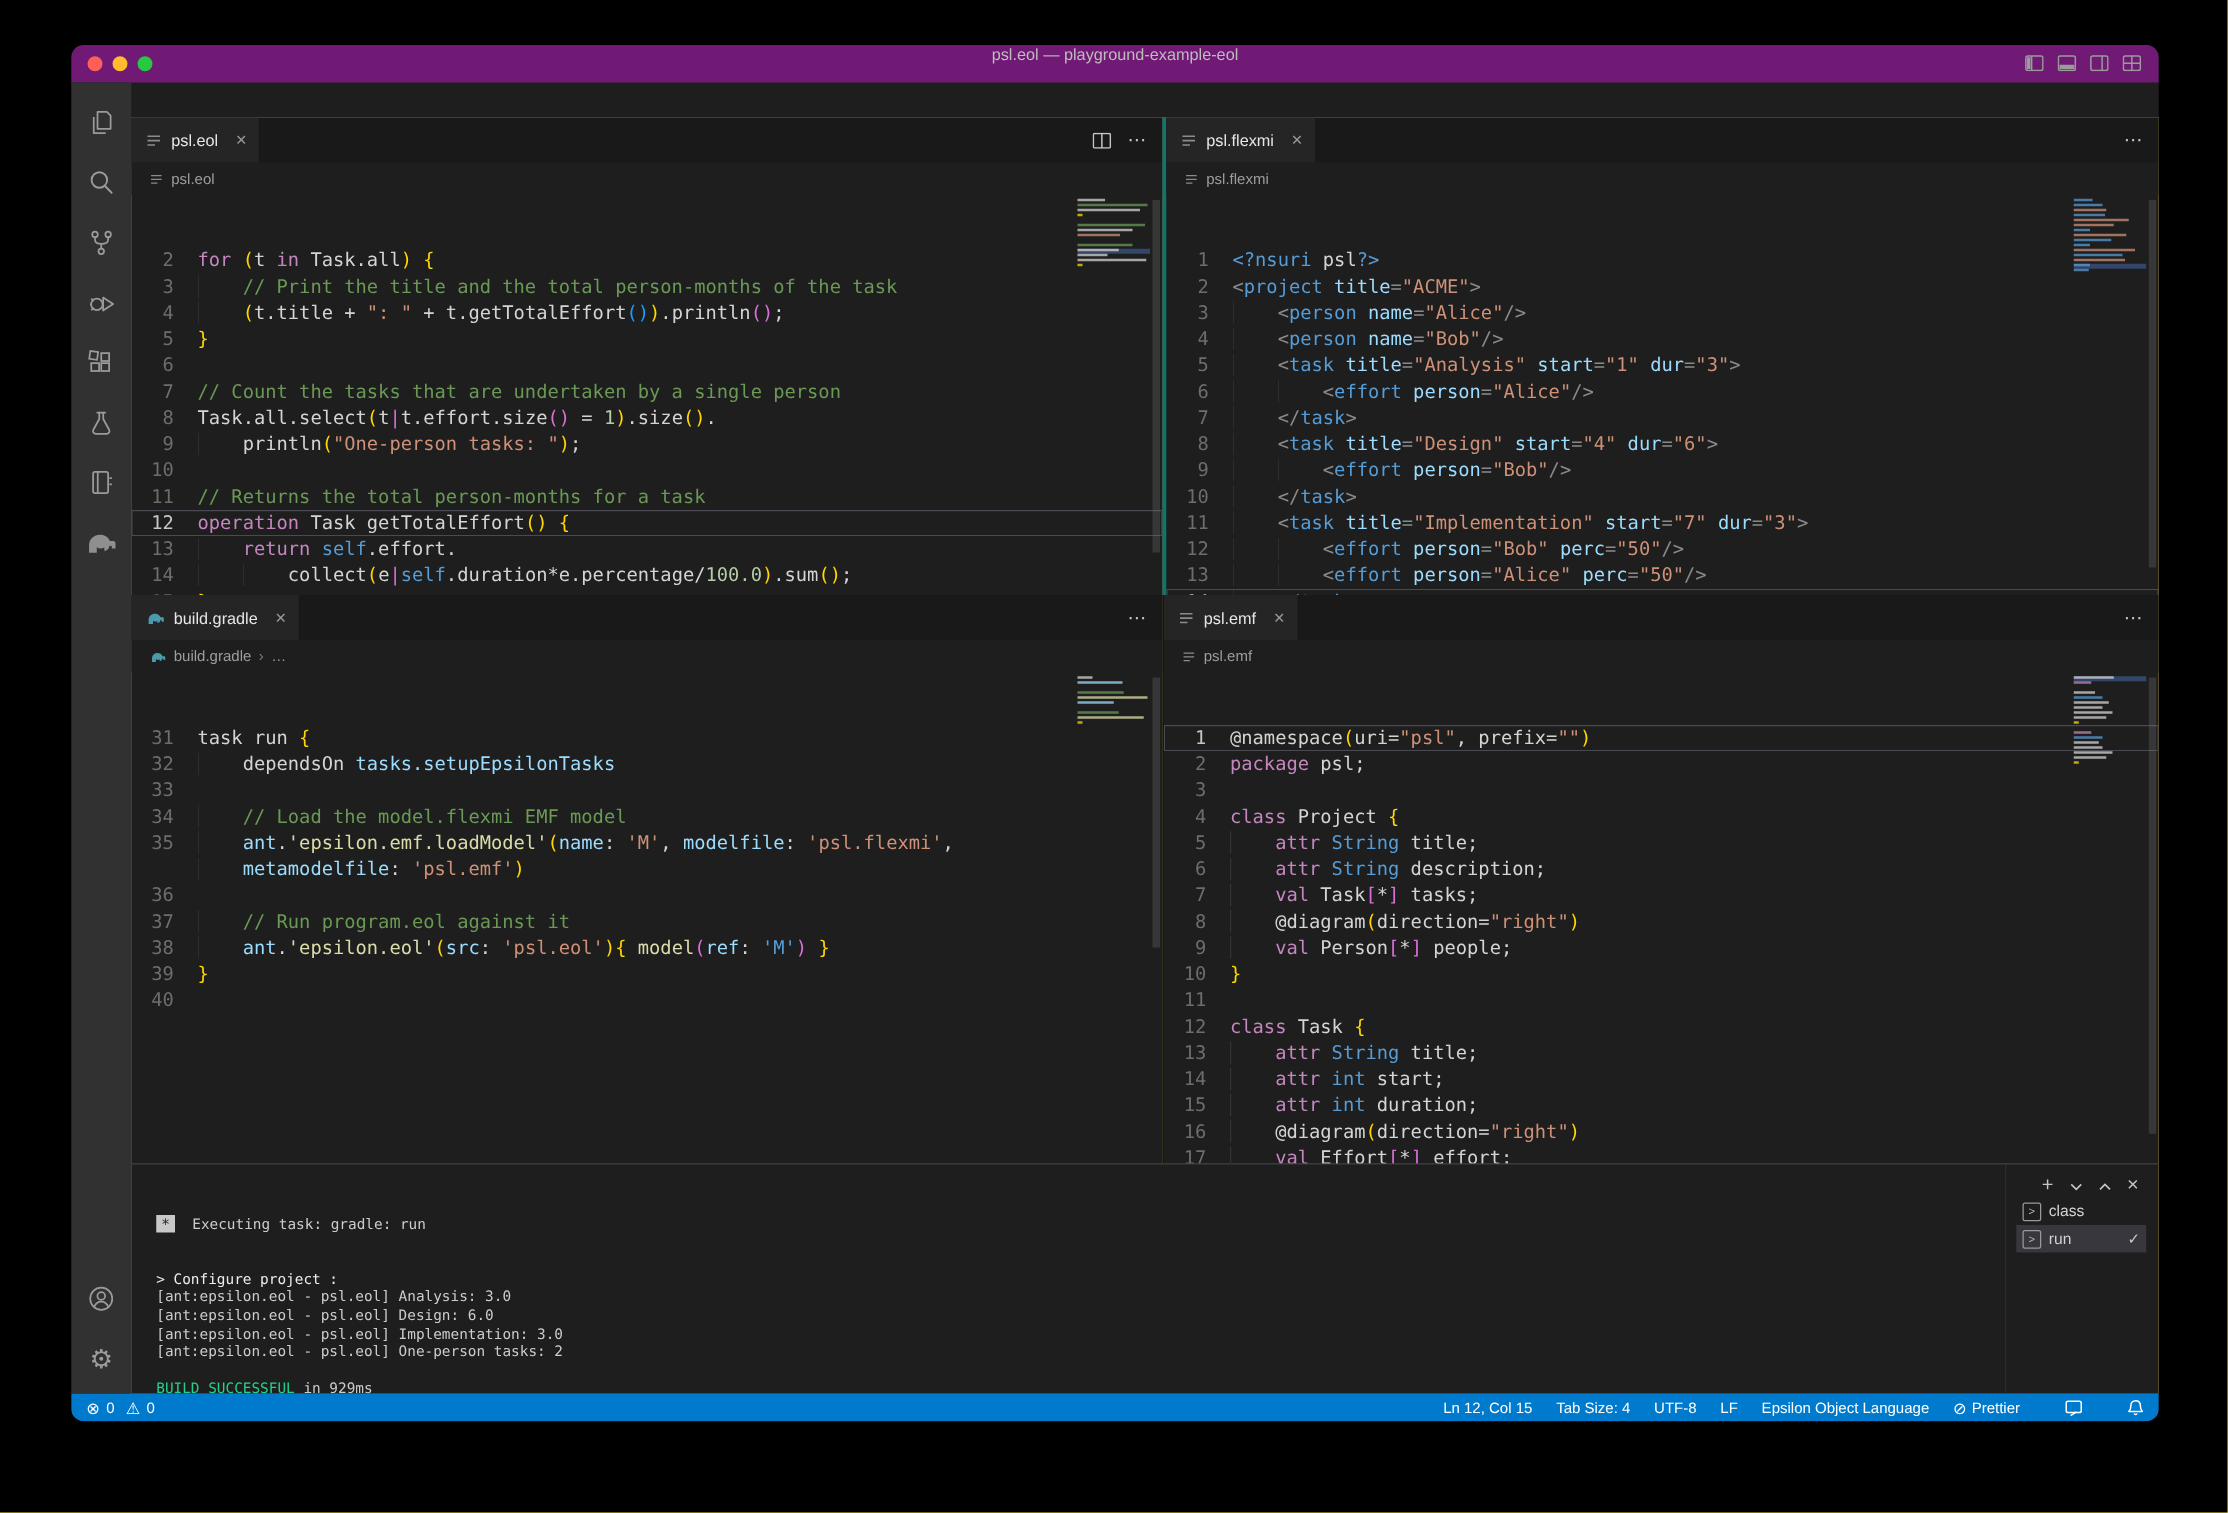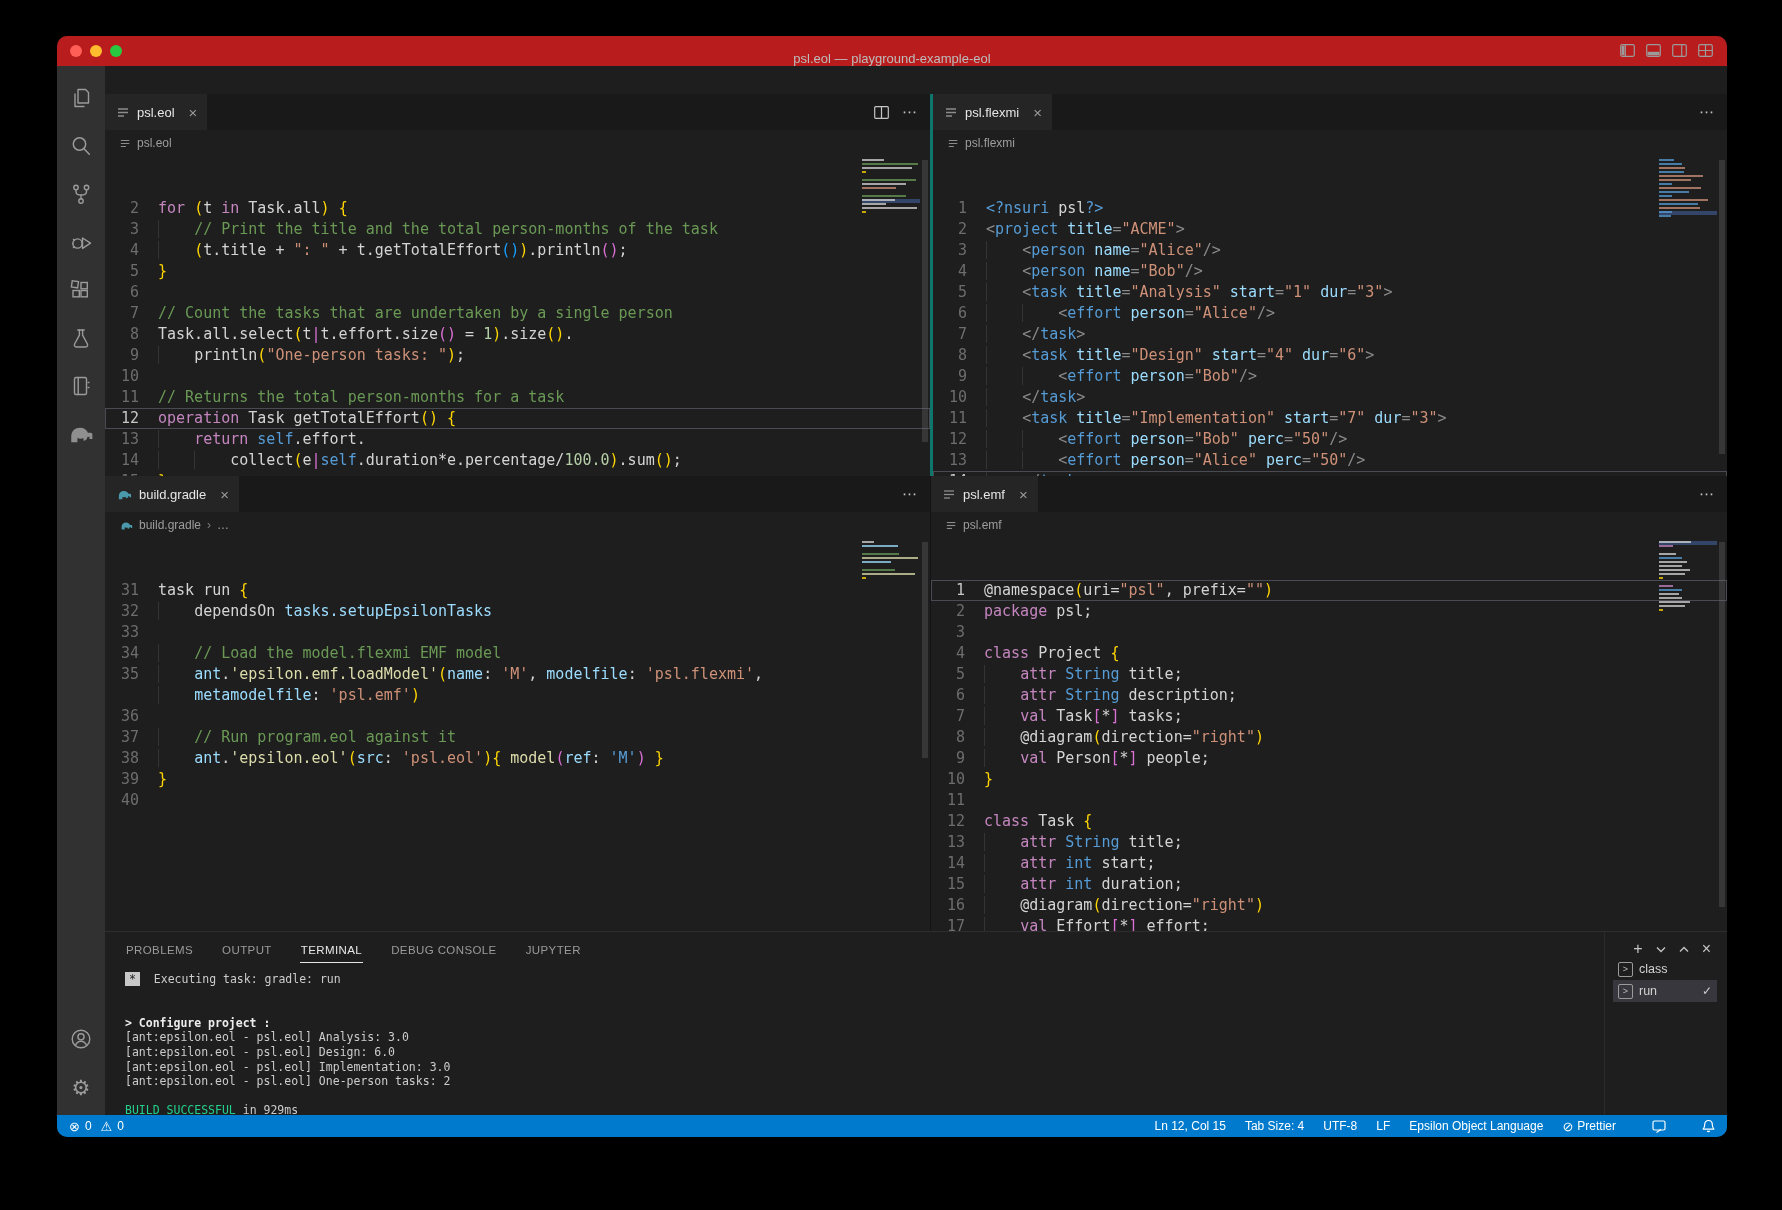--- a/index.html
+++ b/index.html
@@ -1,21 +1,21 @@
 <!DOCTYPE html>
 <html><head>
 <meta charset="utf-8">
 <style>
   html,body{margin:0;padding:0;}
   body{width:1782px;height:1210px;background:#000;position:relative;overflow:hidden;
        font-family:"Liberation Sans",sans-serif;}
   .window{position:absolute;left:57px;top:36px;width:1670px;height:1101px;background:#1e1e1e;
           border-radius:10px;overflow:hidden;box-shadow:0 25px 70px rgba(0,0,0,.7);}
   
-  .titlebar{height:30px;background:#b91c1c;position:relative;display:flex;align-items:flex-end;justify-content:center;}
+  .titlebar{height:30px;background:#701a75;position:relative;display:flex;align-items:flex-start;justify-content:center;}
   .traffic{position:absolute;left:13px;top:9px;display:flex;gap:8px;}
   .tl{width:12px;height:12px;border-radius:50%;}
   .title{font-size:13px;color:#bdbdbd;}
   .tbar-icons{position:absolute;right:14px;top:8px;display:flex;gap:11px;align-items:center;}
   
   .main{position:absolute;top:30px;left:0;right:0;bottom:22px;display:flex;}
   .activitybar{width:48px;background:#313132;position:relative;flex:none;}
   .ab-top{position:absolute;top:8px;left:0;width:48px;display:flex;flex-direction:column;align-items:center;}
   .ab-item{height:48px;width:48px;display:flex;align-items:center;justify-content:center;}
   .ab-bottom{position:absolute;bottom:4px;left:0;width:48px;display:flex;flex-direction:column;align-items:center;}
@@ -55,21 +55,21 @@
   
   .panel{position:absolute;left:0;right:0;top:837px;bottom:0;background:#1e1e1e;border-top:1px solid #2e2e2e;}
   .panel-header{height:34px;display:flex;align-items:center;padding-left:20px;position:relative;}
   .ptab{margin-right:27px;font-size:11.5px;letter-spacing:.4px;color:#9a9a9a;padding:8px 1px 6px;}
   .ptab.act{color:#e7e7e7;border-bottom:1px solid #e7e7e7;}
   .panel-actions{position:absolute;right:16px;top:9px;display:flex;gap:13px;align-items:center;color:#c5c5c5;}
   .pa-glyph{font-size:16px;line-height:1;color:#c5c5c5;}
   .terminal{position:absolute;left:20px;top:40px;right:135px;bottom:2px;
             font-family:"DejaVu Sans Mono",monospace;font-size:11.5px;line-height:14.6px;color:#cccccc;white-space:pre;}
   .tt-badge{background:#c8c8c8;color:#1e1e1e;padding:0 4px;}
-  .tt-b{color:#ececec;font-weight:bold;}
+  .tt-b{color:#ececec;font-weight:normal;}
   .tt-g{color:#23d18b;font-weight:normal;}
   .tt-cz{display:inline-block;width:8px;height:12px;border:1px solid #bdbdbd;vertical-align:-2px;}
   .terminal-side{position:absolute;right:0;top:0;bottom:0;width:122px;border-left:1px solid #2c2c2c;}
   .terminal-list{position:absolute;right:10px;top:26px;left:8px;}
   .tl-item{height:22px;display:flex;align-items:center;gap:6px;padding:0 5px;color:#d2d2d2;font-size:12.5px;}
   .tl-item.sel{background:#37373d;}
   .term-ico{width:13px;height:13px;border:1px solid #9a9a9a;border-radius:2px;font-size:9px;display:flex;
             align-items:center;justify-content:center;color:#bcbcbc;flex:none;}
   .tl-check{margin-left:auto;color:#cccccc;font-size:12px;}
   
@@ -367,27 +367,20 @@
         </div>
         <div class="codearea">
           <div class="code-lines"><div class="cl cur"><span class="ln">1</span><span class="lt"><span class="tk-pl">@namespace</span><span class="tk-b1">(</span><span class="tk-pl">uri=</span><span class="tk-st">"psl"</span><span class="tk-pl">, prefix=</span><span class="tk-st">""</span><span class="tk-b1">)</span></span></div><div class="cl"><span class="ln">2</span><span class="lt"><span class="tk-kw">package</span><span class="tk-pl"> psl;</span></span></div><div class="cl"><span class="ln">3</span><span class="lt"></span></div><div class="cl"><span class="ln">4</span><span class="lt"><span class="tk-kw">class</span><span class="tk-pl"> Project </span><span class="tk-b1">{</span></span></div><div class="cl"><span class="ln">5</span><span class="lt"><span class="ind">    </span><span class="tk-kw">attr</span><span class="tk-pl"> </span><span class="tk-ty">String</span><span class="tk-pl"> title;</span></span></div><div class="cl"><span class="ln">6</span><span class="lt"><span class="ind">    </span><span class="tk-kw">attr</span><span class="tk-pl"> </span><span class="tk-ty">String</span><span class="tk-pl"> description;</span></span></div><div class="cl"><span class="ln">7</span><span class="lt"><span class="ind">    </span><span class="tk-kw">val</span><span class="tk-pl"> Task</span><span class="tk-b2">[</span><span class="tk-pl">*</span><span class="tk-b2">]</span><span class="tk-pl"> tasks;</span></span></div><div class="cl"><span class="ln">8</span><span class="lt"><span class="ind">    </span><span class="tk-pl">@diagram</span><span class="tk-b1">(</span><span class="tk-pl">direction=</span><span class="tk-st">"right"</span><span class="tk-b1">)</span></span></div><div class="cl"><span class="ln">9</span><span class="lt"><span class="ind">    </span><span class="tk-kw">val</span><span class="tk-pl"> Person</span><span class="tk-b2">[</span><span class="tk-pl">*</span><span class="tk-b2">]</span><span class="tk-pl"> people;</span></span></div><div class="cl"><span class="ln">10</span><span class="lt"><span class="tk-b1">}</span></span></div><div class="cl"><span class="ln">11</span><span class="lt"></span></div><div class="cl"><span class="ln">12</span><span class="lt"><span class="tk-kw">class</span><span class="tk-pl"> Task </span><span class="tk-b1">{</span></span></div><div class="cl"><span class="ln">13</span><span class="lt"><span class="ind">    </span><span class="tk-kw">attr</span><span class="tk-pl"> </span><span class="tk-ty">String</span><span class="tk-pl"> title;</span></span></div><div class="cl"><span class="ln">14</span><span class="lt"><span class="ind">    </span><span class="tk-kw">attr</span><span class="tk-pl"> </span><span class="tk-ty">int</span><span class="tk-pl"> start;</span></span></div><div class="cl"><span class="ln">15</span><span class="lt"><span class="ind">    </span><span class="tk-kw">attr</span><span class="tk-pl"> </span><span class="tk-ty">int</span><span class="tk-pl"> duration;</span></span></div><div class="cl"><span class="ln">16</span><span class="lt"><span class="ind">    </span><span class="tk-pl">@diagram</span><span class="tk-b1">(</span><span class="tk-pl">direction=</span><span class="tk-st">"right"</span><span class="tk-b1">)</span></span></div><div class="cl"><span class="ln">17</span><span class="lt"><span class="ind">    </span><span class="tk-kw">val</span><span class="tk-pl"> Effort</span><span class="tk-b2">[</span><span class="tk-pl">*</span><span class="tk-b2">]</span><span class="tk-pl"> effort;</span></span></div></div>
           <div class="minimap"><div class="mmr mmc"><div class="mmb" style="width: 31.8px; background: rgb(212, 212, 212);"></div></div><div class="mmr"><div class="mmb" style="width: 13.8px; background: rgb(197, 134, 192);"></div></div><div class="mmr"></div><div class="mmr"><div class="mmb" style="width: 16.5px; background: rgb(212, 212, 212);"></div></div><div class="mmr"><div class="mmb" style="width: 22.8px; background: rgb(86, 156, 214);"></div></div><div class="mmr"><div class="mmb" style="width: 28.2px; background: rgb(212, 212, 212);"></div></div><div class="mmr"><div class="mmb" style="width: 22.8px; background: rgb(212, 212, 212);"></div></div><div class="mmr"><div class="mmb" style="width: 30.9px; background: rgb(212, 212, 212);"></div></div><div class="mmr"><div class="mmb" style="width: 25.5px; background: rgb(212, 212, 212);"></div></div><div class="mmr"><div class="mmb" style="width: 3.9px; background: rgb(255, 214, 2);"></div></div><div class="mmr"></div><div class="mmr"><div class="mmb" style="width: 13.8px; background: rgb(197, 134, 192);"></div></div><div class="mmr"><div class="mmb" style="width: 22.8px; background: rgb(86, 156, 214);"></div></div><div class="mmr"><div class="mmb" style="width: 20.1px; background: rgb(212, 212, 212);"></div></div><div class="mmr"><div class="mmb" style="width: 22.8px; background: rgb(212, 212, 212);"></div></div><div class="mmr"><div class="mmb" style="width: 30.9px; background: rgb(212, 212, 212);"></div></div><div class="mmr"><div class="mmb" style="width: 25.5px; background: rgb(212, 212, 212);"></div></div><div class="mmr"><div class="mmb" style="width: 3.9px; background: rgb(255, 214, 2);"></div></div><div class="mmr"></div></div>
           <div class="vscroll"><div class="vslider" style="top:4px;height:93%"></div></div>
         </div>
       </div>
 
       <div class="panel">
         <div class="panel-header">
-          <div style="display:flex">
-              <span class="ptab">PROBLEMS</span>
-              <span class="ptab">OUTPUT</span>
-              <span class="ptab act">TERMINAL</span>
-              <span class="ptab">DEBUG CONSOLE</span>
-              <span class="ptab">JUPYTER</span>
-            </div>
           <div class="panel-actions">
             <span class="pa-glyph">+</span>
             <span class="fico">
                 <svg width="10" height="7" viewBox="0 0 10 7" fill="none" stroke="#c5c5c5" stroke-width="1.3">
                   <polyline points="1,1.5 5,5.5 9,1.5"></polyline>
                 </svg>
               </span>
             <span class="fico">
                 <svg width="10" height="7" viewBox="0 0 10 7" fill="none" stroke="#c5c5c5" stroke-width="1.3">
                   <polyline points="1,5.5 5,1.5 9,5.5"></polyline>

